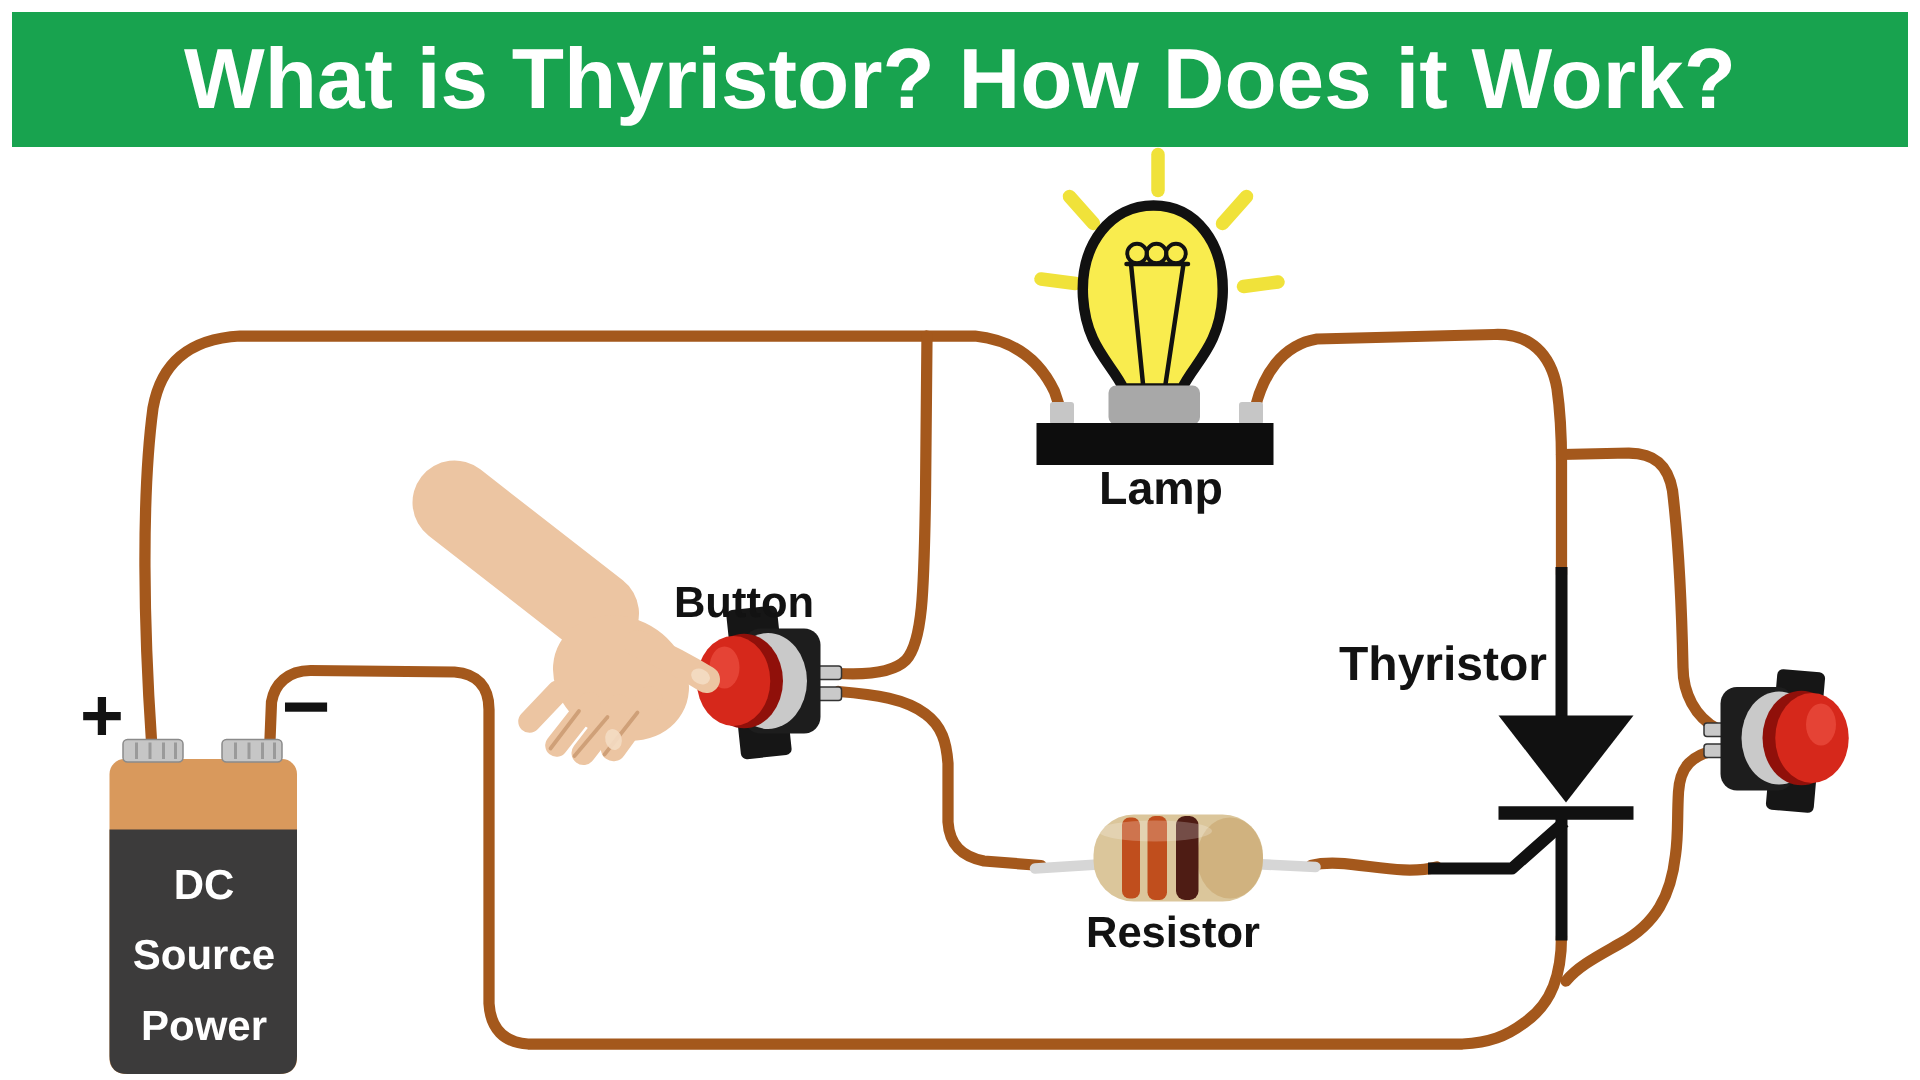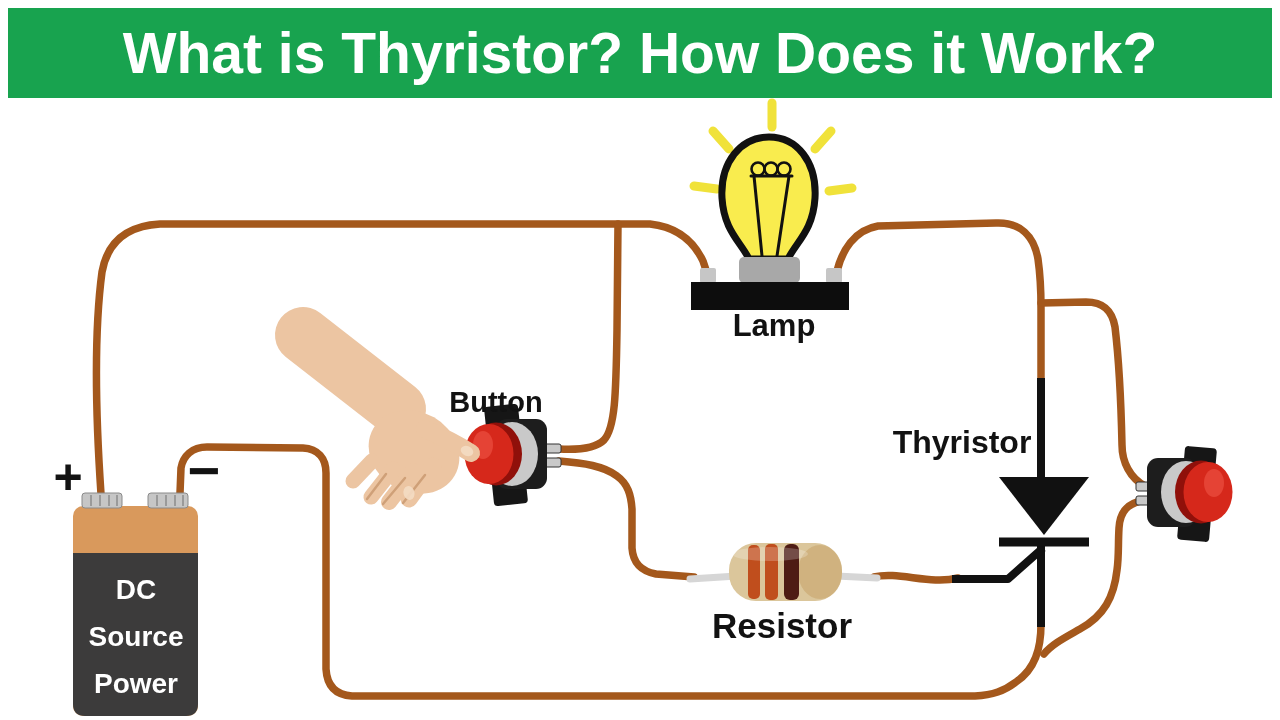--- a/index.html
+++ b/index.html
@@ -15,21 +15,21 @@
     margin:0;color:var(--title_white);font-size:57px;font-weight:bold;
     letter-spacing:0px;white-space:nowrap;
   }
   .label{
     position:absolute;transform:translateX(-50%);color:var(--label_black);
     font-weight:bold;white-space:nowrap;text-align:right;
   }
   .lbl-lamp{left:774px;top:308px;font-size:31px;}
   .lbl-button{left:496px;top:375px;font-size:29px;margin-top:11px;}
   .lbl-thyristor{left:962px;top:424px;font-size:32px;}
-  .lbl-resistor{left:782px;top:606px;font-size:35px;}
+  .lbl-resistor{left:782px;top:606px;font-size:29px;}
   .lbl-plus{left:68px;top:448px;font-size:50px;}
   .lbl-minus{left:204px;top:438px;font-size:56px;}
   .battery-text{
     position:absolute;left:74px;top:566px;width:124px;text-align:center;
     color:var(--battery_text_white);font-size:28px;font-weight:bold;line-height:47px;
   }
   svg{position:absolute;left:0;top:0;}
   .wire{fill:none;stroke:var(--wire_brown);stroke-width:7.5;stroke-linecap:round;stroke-linejoin:round;}
   .lead{fill:none;stroke:var(--lead_black);stroke-width:8;stroke-linecap:butt;stroke-linejoin:round;}
   .ray{fill:none;stroke:var(--ray_yellow);stroke-width:9;stroke-linecap:round;}

